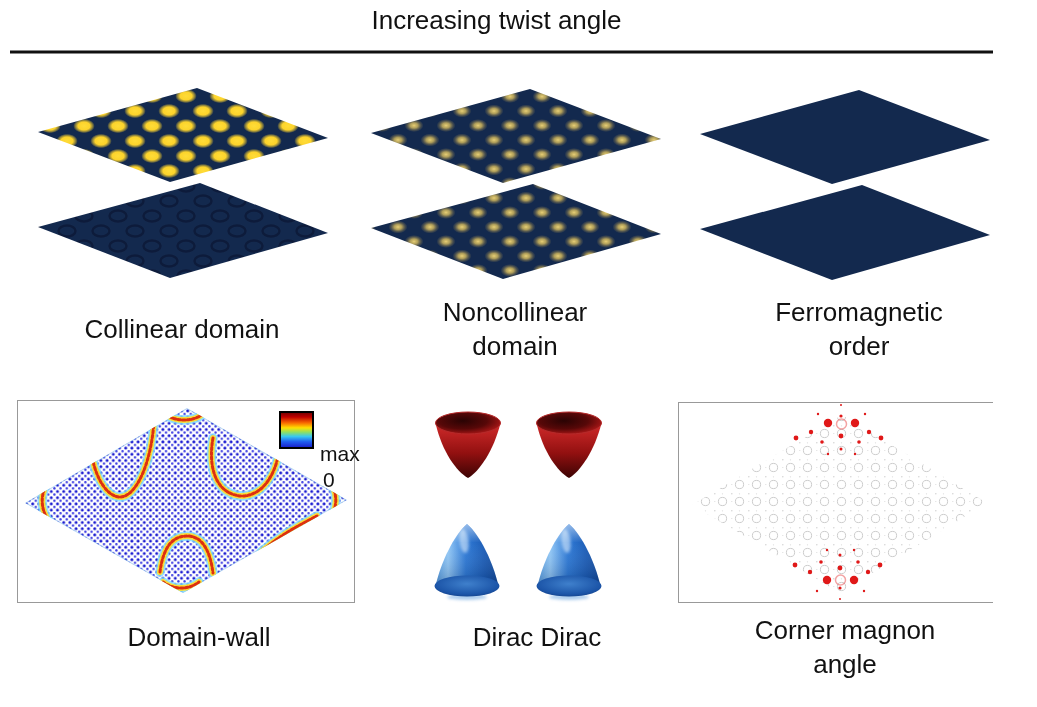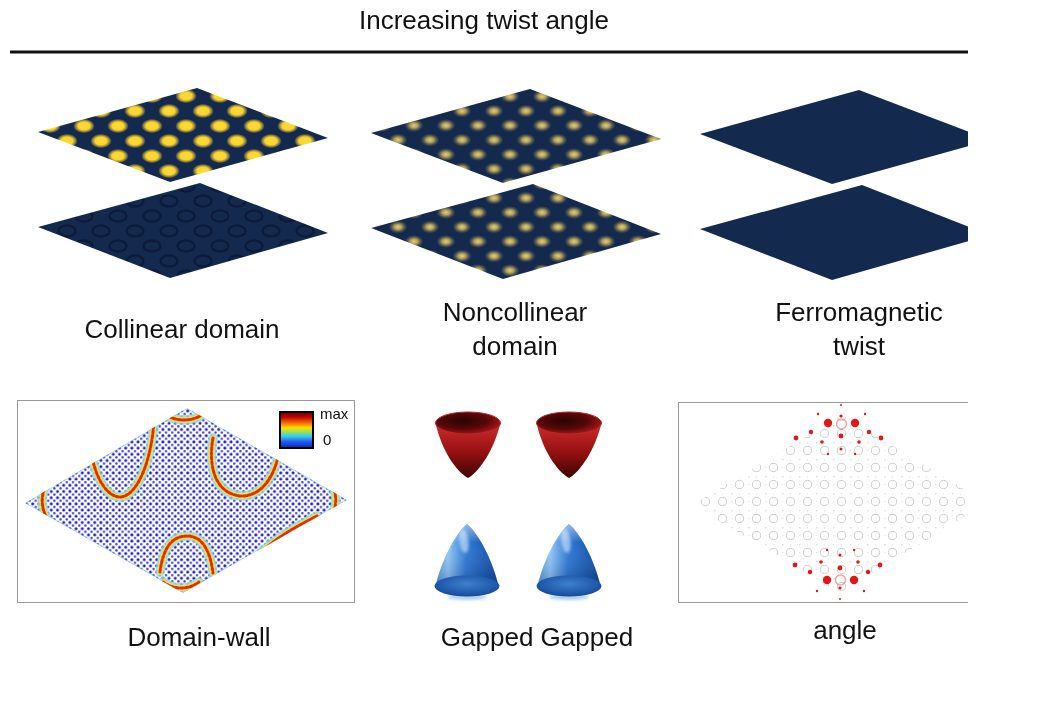--- a/index.html
+++ b/index.html
@@ -1,28 +1,29 @@
 <!DOCTYPE html>
 <html style="--ink: #111111; --navy: #13294e; --dot_yellow: #fdd42c; --panel_border: #999999; --blue_dot: #1b1bd0; --wall_red: #dd2f10; --wall_yellow: #ffdf2e; --wall_cyan: #7edbff; --corner_red: #e01818; --lattice_gray: #c6c6c6; --cone_red: #a51212; --cone_blue: #2f7ad6;"><head>
 <meta charset="utf-8">
 <style>
   html,body{margin:0;padding:0;background:#fff;}
   .fig{
     position:relative;width:968px;height:707px;background:#fff;
     font-family:"Liberation Sans","DejaVu Sans",sans-serif;color:var(--ink,#111);
     overflow:hidden;
+    padding-left:25px;
   }
   .title{
     position:absolute;top:5px;left:0;width:100%;text-align:center;
     font-size:26px;line-height:30px;
   }
   .gfx{position:absolute;top:0;left:0;width:1037px;height:707px;}
   .lbl{position:absolute;text-align:center;font-size:26px;line-height:34px;}
   .lbl .line{display:block;}
-  .cb-lbl{position:absolute;font-size:15px;line-height:16px;}
+  .cb-lbl{position:absolute;font-size:21px;line-height:16px;margin-top:40px;}
 </style>
 </head>
 <body>
 
 <div class="fig">
 
   <div class="title">Increasing twist angle</div>
 
   <svg class="gfx" viewBox="0 0 1037 707" aria-hidden="true">
     <defs>
@@ -254,26 +255,27 @@
 
   <div class="lbl" style="top:295px;left:345px;width:340px;">
     <span class="line">Noncollinear</span>
     <span class="line">domain</span>
   </div>
   <div class="lbl" style="top:312px;left:12px;width:340px;">
     <span class="line">Collinear domain</span>
   </div>
   <div class="lbl" style="top:295px;left:689px;width:340px;">
     <span class="line">Ferromagnetic</span>
-    <span class="line">twist</span>
+    <span class="line">order</span>
   </div>
 
   <div class="lbl" style="top:620px;left:19px;width:360px;">
     <span class="line">Domain-wall</span>
   </div>
   <div class="lbl" style="top:620px;left:357px;width:360px;">
-    <span class="line">Gapped Gapped</span>
+    <span class="line">Dirac Dirac</span>
   </div>
   <div class="lbl" style="top:613px;left:665px;width:360px;">
+    <span class="line">Corner magnon</span>
     <span class="line">angle</span>
   </div>
 
 </div>
 
 </body></html>

